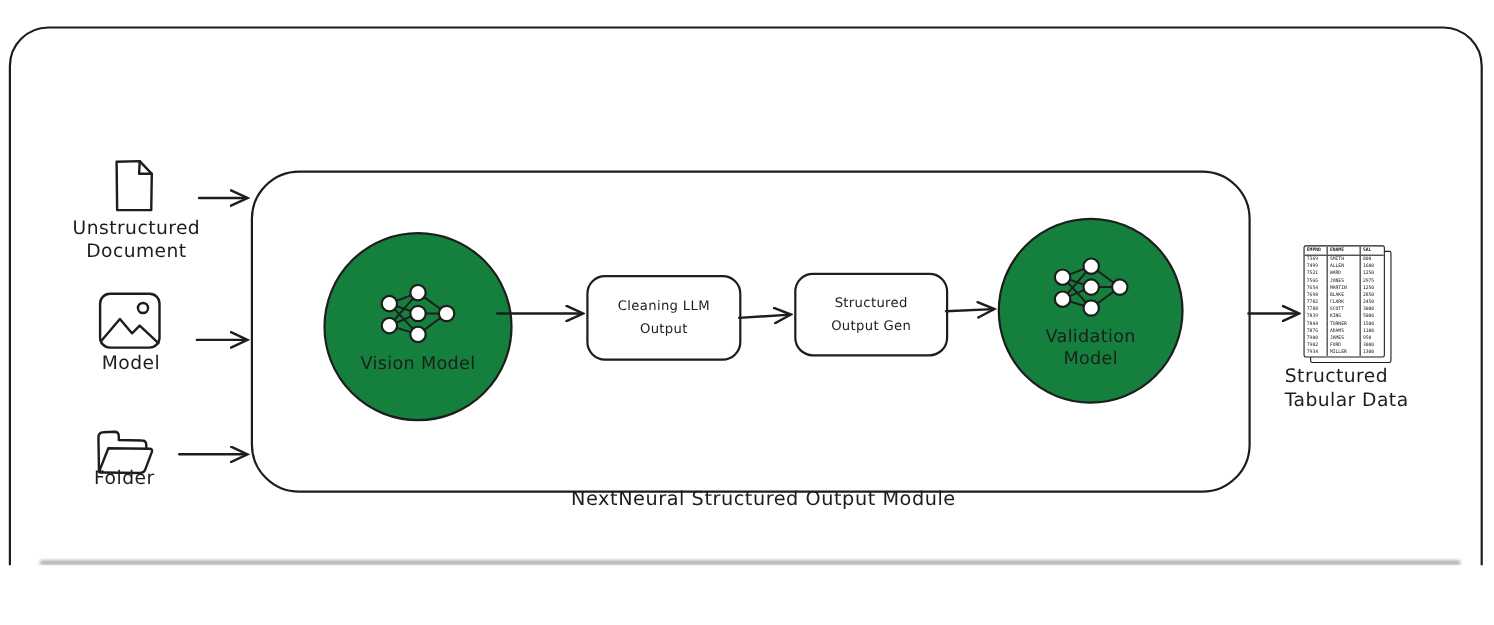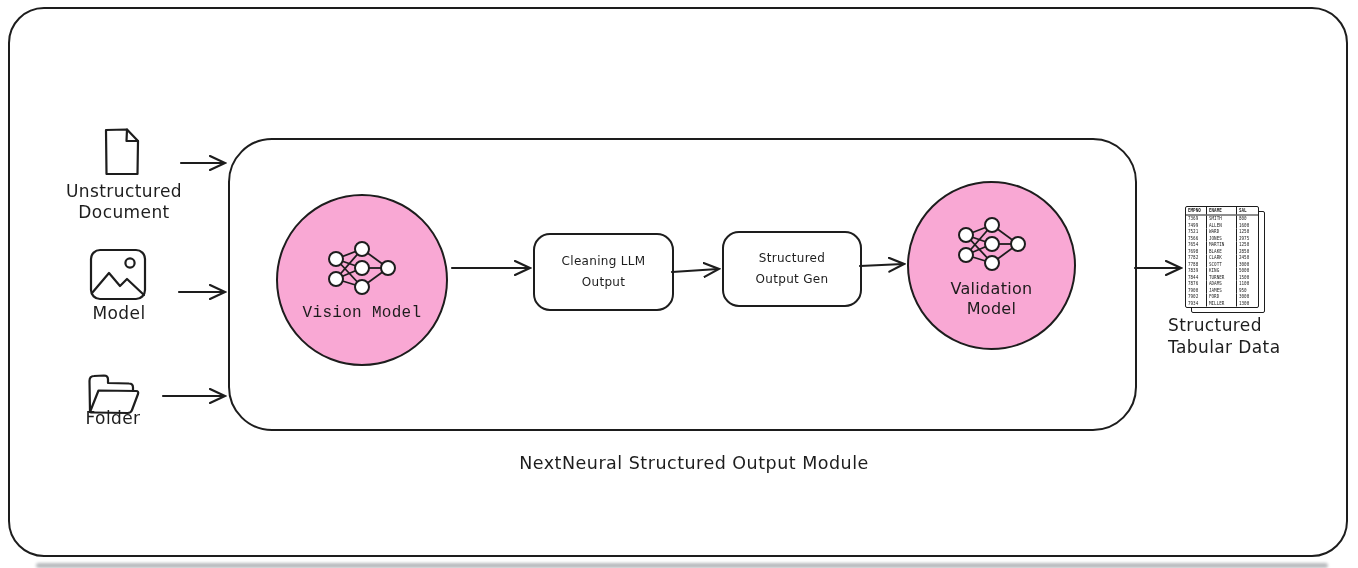--- a/index.html
+++ b/index.html
@@ -1,19 +1,20 @@
 <!DOCTYPE html>
 <html><head>
 <meta charset="utf-8">
 <style>
   html,body{margin:0;padding:0;background:#ffffff;}
   .canvas{
-    position:relative;width:1358px;height:568px;background:#ffffff;
+    position:relative;width:1358px;height:497px;background:#ffffff;
     font-family:"DejaVu Sans","Liberation Sans",sans-serif;color:#1d1d1d;
     overflow:hidden;
+    margin-top:17px;
   }
   .outer-frame{
     position:absolute;left:8px;top:7px;width:1336px;height:546px;
     border:2.5px solid #1d1d1d;border-radius:36px;background:#ffffff;
   }
   .bottom-shadow{
     position:absolute;left:36px;right:30px;bottom:0;height:5px;
     background:#b7babd;filter:blur(1.5px);border-radius:3px;
   }
   
@@ -21,26 +22,26 @@
   .input-label{
     position:absolute;text-align:center;font-size:17px;line-height:21px;
     letter-spacing:.4px;white-space:pre-line;
   }
   
   .module-box{
     position:absolute;left:228px;top:138px;width:905px;height:289px;
     border:2.5px solid #1d1d1d;border-radius:44px;background:#ffffff;
   }
   .module-caption{
-    position:absolute;left:394px;top:453px;width:600px;text-align:center;
+    position:absolute;left:394px;top:427px;width:600px;text-align:center;
     font-size:17.5px;letter-spacing:.5px;
   }
   .node-circle{
     position:absolute;border:2.8px solid #1d1d1d;border-radius:50%;
-    background:#f9a8d4;display:flex;flex-direction:column;align-items:center;
+    background:#15803d;display:flex;flex-direction:column;align-items:center;
     justify-content:center;gap:4px;
   }
   .node-circle .node-label{
     font-size:16px;line-height:20px;text-align:center;letter-spacing:.3px;
     white-space:pre-line;
   }
   .node-box{
     position:absolute;border:2.4px solid #1d1d1d;border-radius:17px;
     background:#ffffff;display:flex;align-items:center;justify-content:center;
   }
@@ -103,21 +104,21 @@
 
   <svg class="input-icon" style="left:84px;top:370px;" width="58" height="48" viewBox="0 0 58 48">
     <path class="stroke" d="M6,42 L5.5,11 Q5.5,6 10,6 L20,5.5 Q24,5.5 24,9.5 L24,13 L45,13.5 Q49,13.5 49,17.5 L49,21"></path>
     <path class="stroke" d="M6,42 L14.5,20.5 L52,21 Q55,21 54,24 L48,40 Q47,43 43.5,43 L9,42.5 Q6,42.5 6,42 Z"></path>
   </svg>
   <div class="input-label" style="left:42px;top:408px;width:142px;">Folder</div>
 
   <div class="module-box"></div>
   <div class="module-caption">NextNeural Structured Output Module</div>
 
-  <div class="node-circle" style="left:276px;top:194px;width:168px;height:168px;font-family:Liberation Mono, monospace;">
+  <div class="node-circle" style="left:294px;top:194px;width:168px;height:168px;">
     <svg width="72" height="62" viewBox="0 0 72 62">
       <g stroke="#1d1d1d" stroke-width="1.8">
         <line x1="10" y1="22" x2="36" y2="12"></line>
           <line x1="10" y1="22" x2="36" y2="31"></line>
           <line x1="10" y1="22" x2="36" y2="50"></line>
         <line x1="10" y1="42" x2="36" y2="12"></line>
           <line x1="10" y1="42" x2="36" y2="31"></line>
           <line x1="10" y1="42" x2="36" y2="50"></line>
         <line x1="36" y1="12" x2="62" y2="31"></line>
           <line x1="36" y1="31" x2="62" y2="31"></line>

